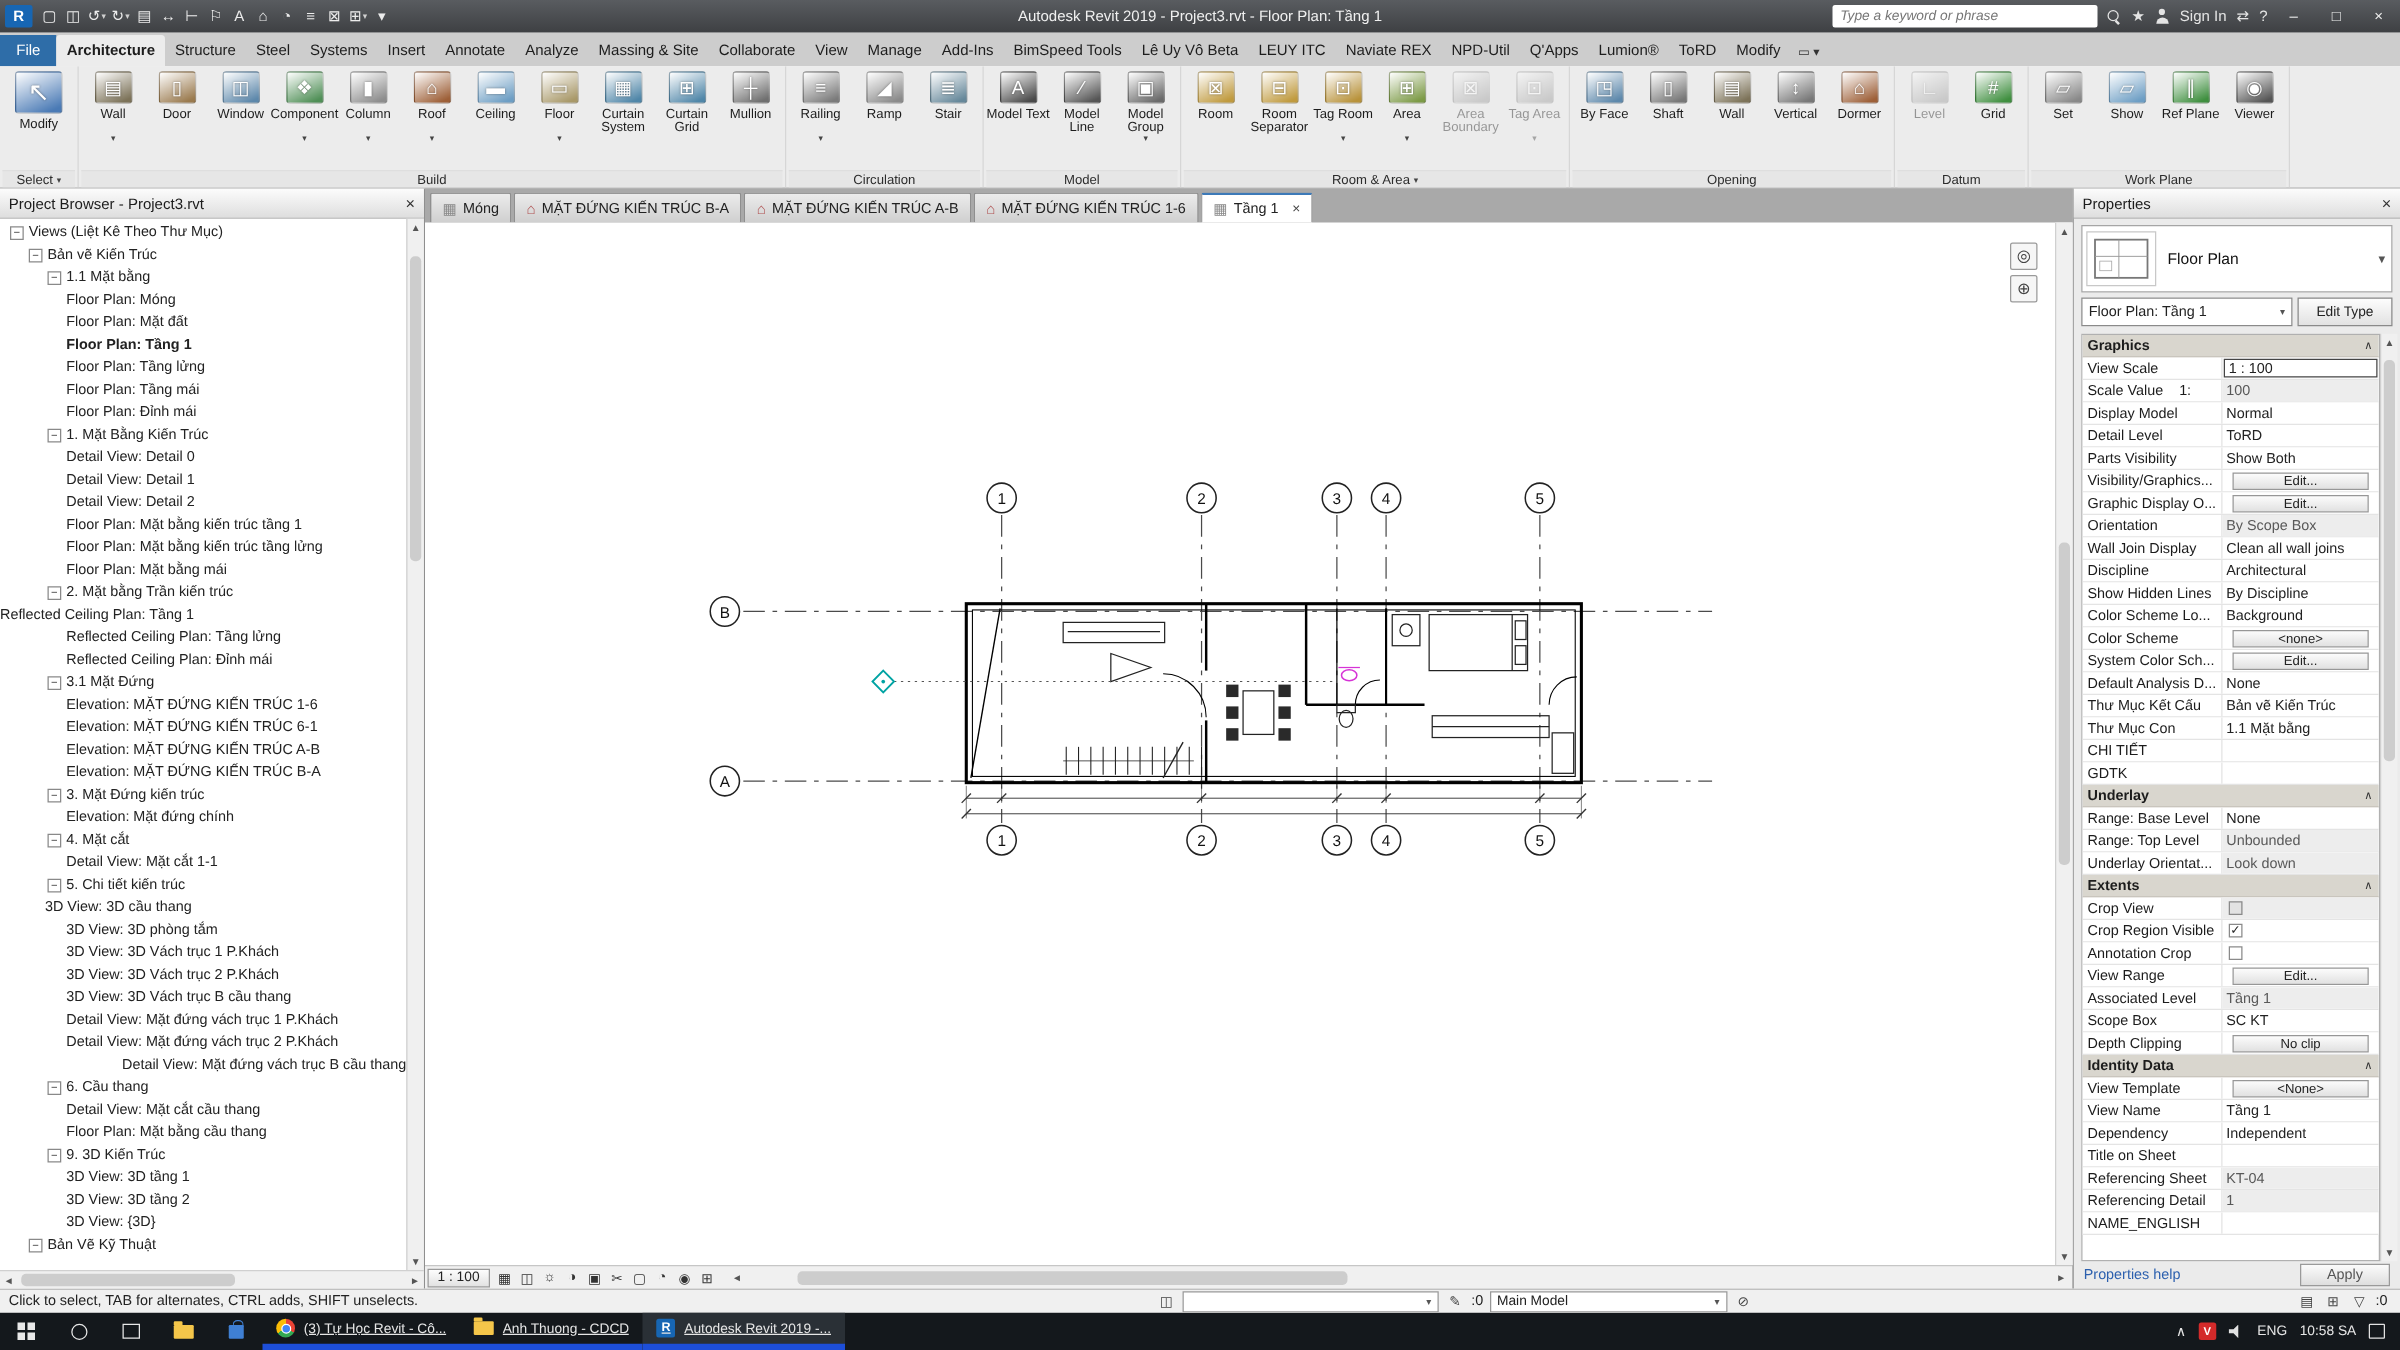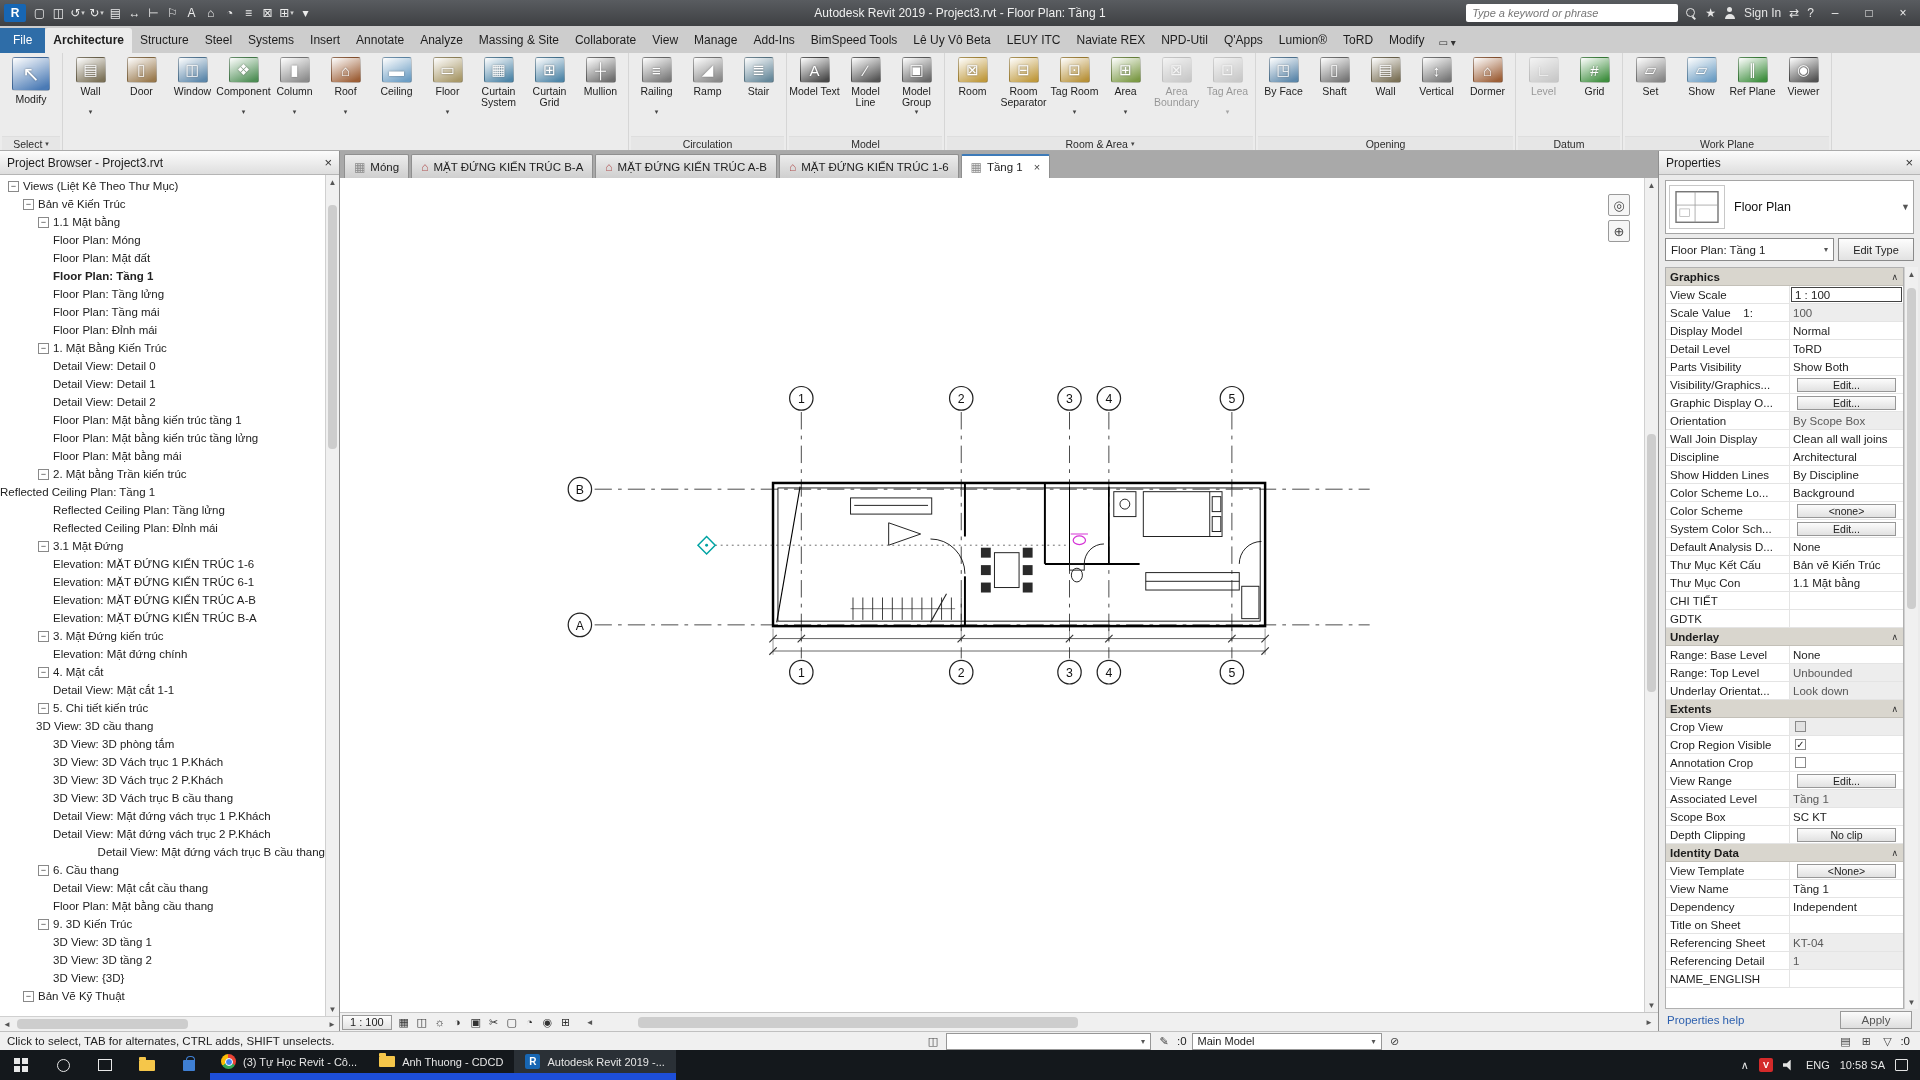--- a/index.html
+++ b/index.html
@@ -108,21 +108,21 @@
   #tslabel{font-size:12.5px;color:#111;}
   #tsarrow{margin-left:auto;color:#555;font-size:9px;align-self:center;}
   #instrow{display:flex;margin:4px 6px;gap:4px;height:23px;flex:0 0 auto;}
   #instcombo{flex:1;background:#fff;border:1px solid #8a8a8a;display:flex;align-items:center;padding:0 5px;font-size:11.5px;}
   #instcombo::after{content:"▾";margin-left:auto;font-size:8px;color:#555;}
   #edittype{width:76px;border:1px solid #8a8a8a;background:linear-gradient(#fdfdfd,#e2e2e2);
     display:flex;align-items:center;justify-content:center;font-size:11px;gap:3px;color:#222;}
   #pgridwrap{flex:1;display:flex;min-height:0;margin:2px 2px 0 6px;}
   #pgrid{flex:1;background:#fff;border:1px solid #b0b0b0;overflow:hidden;}
   .prow{height:18px;display:flex;border-bottom:1px solid #e4e4e4;font-size:11.5px;align-items:stretch;background:#fff;}
-  .pl{width:124px;padding:0 4px;display:flex;align-items:center;border-right:1px solid #e4e4e4;
+  .pl{width:112px;padding:0 4px;display:flex;align-items:center;border-right:1px solid #e4e4e4;
     white-space:pre;overflow:hidden;color:#1c1c1c;flex:0 0 auto;}
   .pv{flex:1;display:flex;align-items:center;padding:0 3px;overflow:hidden;min-width:0;}
   .pvt{white-space:nowrap;overflow:hidden;}
   .prow.k-header{background:#d9d6ce;font-weight:bold;border-bottom-color:#c3c0b8;}
   .prow.k-header .pl{width:auto;flex:1;border-right:none;}
   .prow.k-header::after{content:"∧";font-size:9px;margin:auto 5px;color:#333;font-weight:normal;}
   .prow.gray .pv{background:#ededed;color:#595959;}
   .prow.k-button .pvt{border:1px solid #979797;background:linear-gradient(#fcfcfc,#e1e1e1);
     width:92%;margin:0 auto;text-align:center;height:14px;line-height:13px;font-size:10.5px;color:#222;}
   .prow.k-select-active .pv{border:1px solid #444;margin:1px;background:#fff;}
@@ -152,21 +152,21 @@
   #taskbar{height:30px;background:#14181c;display:flex;align-items:center;color:#e6e6e6;flex:0 0 auto;}
   .tk-ic{width:42px;height:100%;display:flex;align-items:center;justify-content:center;}
   .startgrid{width:14px;height:14px;display:grid;grid-template-columns:6px 6px;grid-template-rows:6px 6px;gap:2px;}
   .startgrid i{background:#e8e8e8;}
   .ring{width:13px;height:13px;border:1.6px solid #e8e8e8;border-radius:50%;}
   .tview{width:14px;height:12px;border:1.5px solid #e8e8e8;position:relative;}
   .folder{width:16px;height:11px;background:#f5c64a;border-radius:1px;position:relative;}
   .folder::before{content:"";position:absolute;top:-3px;left:0;width:7px;height:3px;background:#f5c64a;border-radius:1px 1px 0 0;}
   .bag{width:12px;height:11px;background:#3f7fd3;position:relative;border-radius:1px;}
   .bag::before{content:"";position:absolute;top:-4px;left:2.5px;width:7px;height:4px;border:1.5px solid #3f7fd3;border-bottom:none;border-radius:4px 4px 0 0;}
-  .twin{height:100%;display:flex;align-items:center;gap:7px;padding:0 11px;border-bottom:7px solid #1d4ed8;max-width:190px;}
+  .twin{height:100%;display:flex;align-items:center;gap:7px;padding:0 11px;border-bottom:5px solid #1d4ed8;max-width:190px;text-decoration:underline;}
   .twin.active{background:#2a3036;}
   .twin .tlbl{font-size:11px;white-space:nowrap;overflow:hidden;text-overflow:ellipsis;max-width:140px;}
   .chrome{width:15px;height:15px;border-radius:50%;flex:0 0 auto;
     background:conic-gradient(#ea4335 0 33%,#34a853 0 66%,#fbbc05 0 100%);position:relative;}
   .chrome::after{content:"";position:absolute;inset:3.5px;border-radius:50%;background:#4285f4;border:1.5px solid #fff;}
   .revit{width:15px;height:15px;background:#1766b3;color:#fff;font-size:10px;font-weight:bold;
     display:flex;align-items:center;justify-content:center;border-radius:2px;flex:0 0 auto;}
   #tray{margin-left:auto;display:flex;align-items:center;gap:10px;padding-right:12px;font-size:11px;}
   .unikey{width:14px;height:14px;background:#d42a2a;color:#fff;font-size:9px;font-weight:bold;
     display:flex;align-items:center;justify-content:center;border-radius:2px;}
@@ -336,20 +336,21 @@
             <span class="ic">⊞</span>
             <span class="lbl">Curtain Grid</span>
             <span class="dar">▾</span>
           </div>
           <div class="rbtn" style="--ic: #6f6f6f;">
             <span class="ic">┼</span>
             <span class="lbl">Mullion</span>
             <span class="dar">▾</span>
           </div>
       </div>
+      <div class="plabel">Build</div>
     </div>
     <div class="rpanel">
       <div class="rbtns">
         <div class="rbtn arrow" style="--ic: #7a7a7a;">
             <span class="ic">≡</span>
             <span class="lbl">Railing</span>
             <span class="dar">▾</span>
           </div>
           <div class="rbtn" style="--ic: #8a8a8a;">
             <span class="ic">◢</span>

